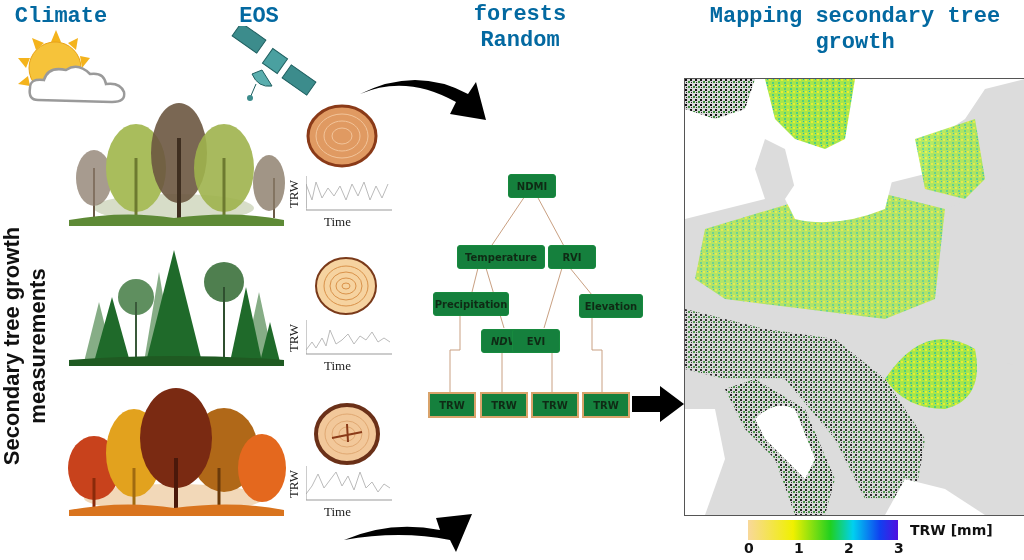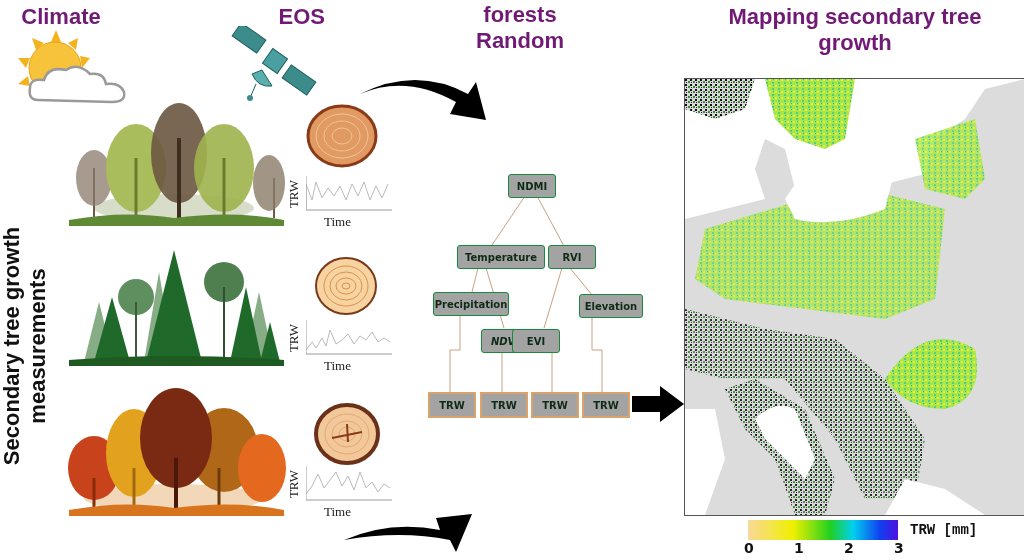--- a/index.html
+++ b/index.html
@@ -1,29 +1,29 @@
 <!DOCTYPE html>
 <html><head>
 <meta charset="utf-8">
 <style>
   html, body { margin:0; padding:0; background:#ffffff; }
   body { width:1024px; height:560px; position:relative; overflow:hidden; font-family:"Liberation Sans", sans-serif; }
   .abs { position:absolute; }
-  .title { font-family:Liberation Sans, sans-serif; font-weight:bold; color:#701a75; text-align:center; font-size:22px; line-height:26px; }
+  .title { font-family:Liberation Mono, monospace; font-weight:bold; color:#0369a1; text-align:center; font-size:22px; line-height:26px; }
   .vtitle { position:absolute; left:-140px; top:320px; width:330px; transform:rotate(-90deg); transform-origin:center center; text-align:center; font-weight:bold; font-size:22px; line-height:26px; color:#111; }
-  .node { position:absolute; background:#a3a3a3; border:1px solid #178a3e; border-radius:3px; color:#123; font-weight:bold; font-size:10px; display:flex; align-items:center; justify-content:center; font-family:"DejaVu Sans", sans-serif; color:#0f2a15; }
+  .node { position:absolute; background:#15803d; border:1px solid #178a3e; border-radius:3px; color:#123; font-weight:bold; font-size:10px; display:flex; align-items:center; justify-content:center; font-family:"DejaVu Sans", sans-serif; color:#0f2a15; }
   .leaf { border:2px solid #d9a36b; border-radius:0; }
   .ring-label { font-family:"Liberation Serif", serif; font-size:13px; color:#222; }
   .legend-lbl { font-weight:bold; font-size:14px; color:#111; font-family:"DejaVu Sans", sans-serif; }
 </style>
 </head>
 <body>
 
 <div class="abs title" style="left:6px;top:4px;width:110px;">Climate</div>
-<div class="abs title" style="left:255px;top:4px;width:70px;text-align:right;">EOS</div>
+<div class="abs title" style="left:224px;top:4px;width:70px;">EOS</div>
 <div class="abs title" style="left:455px;top:2px;width:130px;">
   <div>forests</div>
   <div>Random</div>
 </div>
 <div class="abs title" style="left:690px;top:4px;width:330px;">
   <div>Mapping secondary tree</div>
   <div>growth</div>
 </div>
 <div class="vtitle">
   <div>Secondary tree growth</div>
@@ -235,18 +235,18 @@
     <path d="M70,340 Q90,320 110,330 L130,380 L120,400 Q100,380 80,360 Z" fill="#ffffff"></path>
     <path d="M0,330 L30,330 L40,380 L20,436 L0,436 Z" fill="#ffffff"></path>
     <path d="M200,436 L220,400 L260,410 L300,436 Z" fill="#ffffff"></path>
 
     <path d="M260,130 L340,100 L340,290 L310,280 L290,260 L260,230 Z" fill="#dcdcdc"></path>
   </svg>
 </div>
 
 <div class="abs" style="left:748px;top:520px;width:260px;height:40px;">
   <div style="position:absolute;left:0;top:0;width:150px;height:20px;background:linear-gradient(to right,#f8d89a,#f0f000 30%,#20d020 55%,#00d0f0 70%,#1040f0 88%,#5010e0);"></div>
-  <div class="legend-lbl" style="position:absolute;left:162px;top:2px;font-family:Liberation Mono, monospace;">TRW [mm]</div>
+  <div class="legend-lbl" style="position:absolute;left:162px;top:2px;">TRW [mm]</div>
   <div class="legend-lbl" style="position:absolute;left:-4px;top:20px;">0</div>
   <div class="legend-lbl" style="position:absolute;left:46px;top:20px;">1</div>
   <div class="legend-lbl" style="position:absolute;left:96px;top:20px;">2</div>
   <div class="legend-lbl" style="position:absolute;left:146px;top:20px;">3</div>
 </div>
 
 </body></html>

